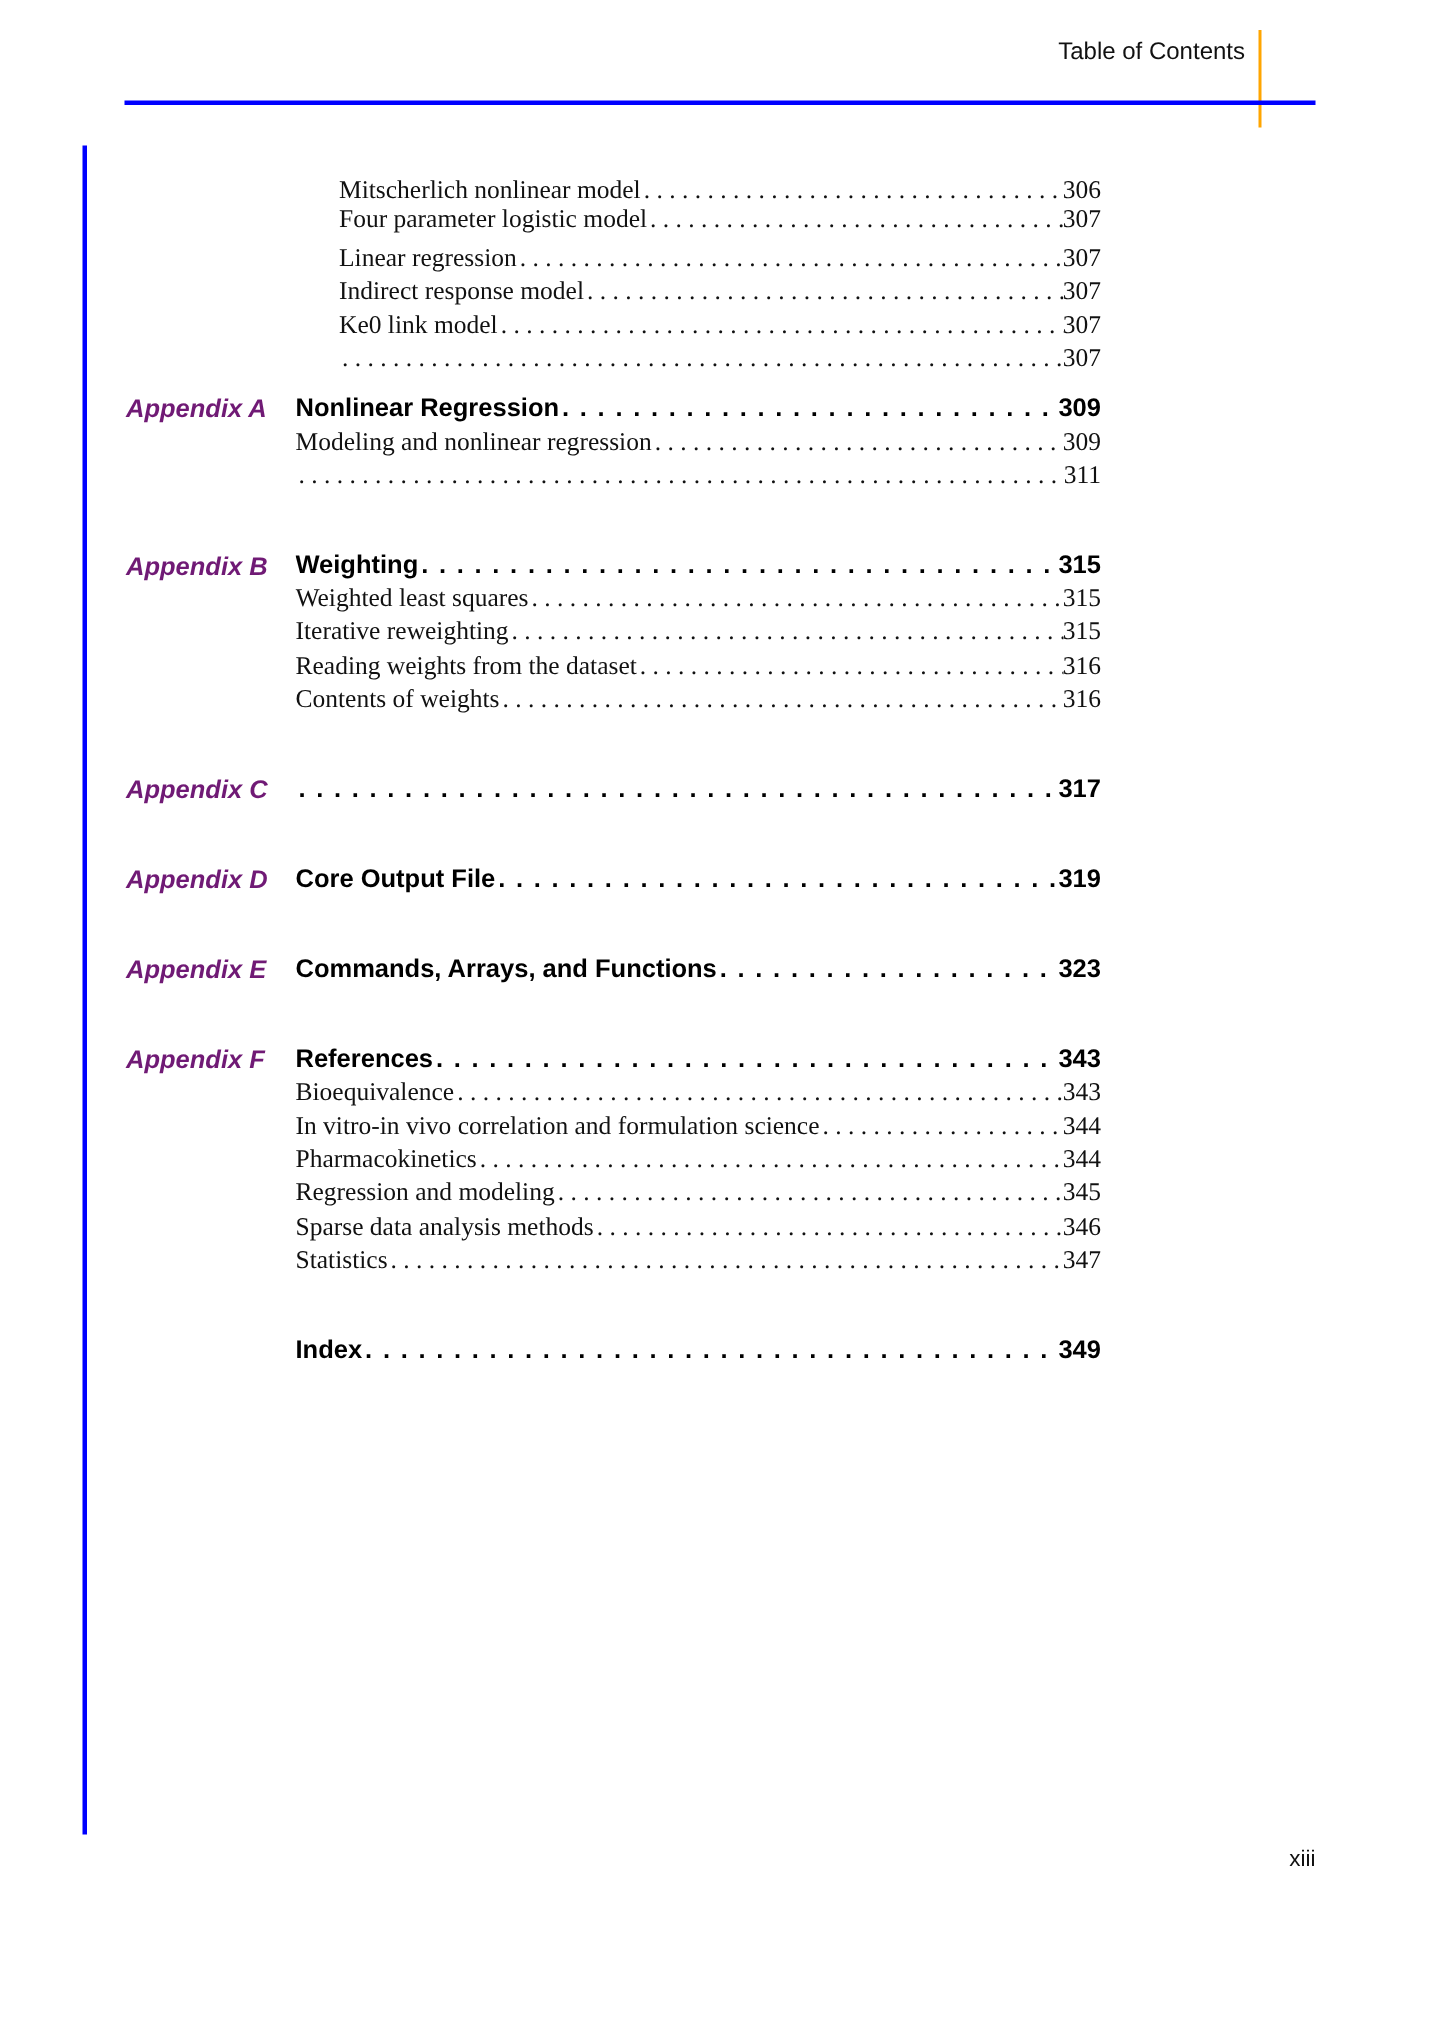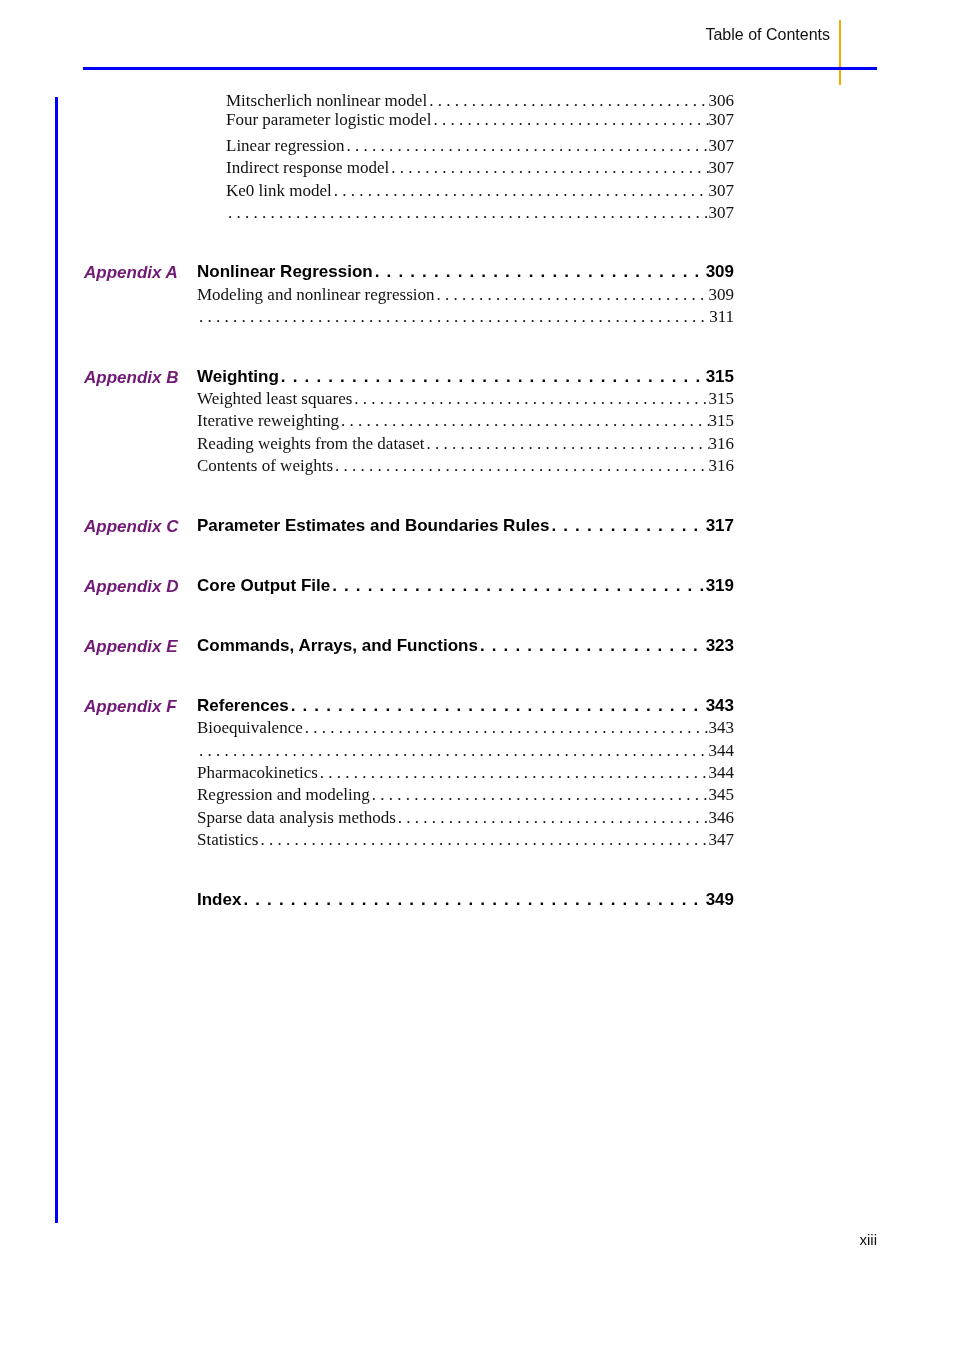--- a/index.html
+++ b/index.html
@@ -11,21 +11,21 @@
   .rule-top { position: absolute; left: 83px; top: 67px; width: 794px; height: 3px; background: #0000ff; }
   .rule-orange { position: absolute; left: 839px; top: 20px; width: 2px; height: 65px; background: #ffa500; }
   .rule-left { position: absolute; left: 55px; top: 97px; width: 3px; height: 1126px; background: #0000ff; }
   .page-num {
     position: absolute; left: 820px; top: 1231px; width: 57px; text-align: right;
     font-family: "Liberation Sans", sans-serif; font-size: 15px; color: #111;
   }
 
   .row { position: absolute; display: flex; align-items: baseline; white-space: nowrap; overflow: hidden; }
   .sub { left: 197px; width: 537px; font-family: "Liberation Serif", serif; font-size: 17px; color: #111; height: 22px; }
-  .sub.indent { left: 226px; width: 508px; }
+  .sub.indent { left: 226px; width: 508px; margin-top: 26px; }
   .main { left: 197px; width: 537px; font-family: "Liberation Sans", sans-serif; font-weight: bold; font-size: 17px; color: #000; height: 24px; }
   .row .label { flex: 0 0 auto; }
   .row .leader { flex: 1 1 auto; overflow: hidden; letter-spacing: 3.2px; padding: 0 2px; }
   .row .leader::before { content: ". . . . . . . . . . . . . . . . . . . . . . . . . . . . . . . . . . . . . . . . . . . . . . . . . . . . . . . . . . . . . . . . . . . . . . . . . . . . . . . . . . . . . . . . . . . . . . . . . . . ."; letter-spacing: 0; }
   .main .leader::before { letter-spacing: 1.2px; }
   .row .pg { flex: 0 0 auto; }
   .appx {
     position: absolute; left: 84px; font-family: "Liberation Sans", sans-serif;
     font-style: italic; font-weight: bold; font-size: 17px; color: #701a75;
   }
@@ -106,21 +106,20 @@
     <span class="pg">316</span>
 </div>
 <div class="row sub" style="top:456px">
   <span class="label">Contents of weights</span>
     <span class="leader"></span>
     <span class="pg">316</span>
 </div>
 
 <div class="appx" style="top:517px">Appendix C</div>
 <div class="row main" style="top:516px">
-  <span class="label">Parameter Estimates and Boundaries Rules</span>
     <span class="leader"></span>
     <span class="pg">317</span>
 </div>
 
 <div class="appx" style="top:577px">Appendix D</div>
 <div class="row main" style="top:576px">
   <span class="label">Core Output File</span>
     <span class="leader"></span>
     <span class="pg">319</span>
 </div>
@@ -137,20 +136,21 @@
   <span class="label">References</span>
     <span class="leader"></span>
     <span class="pg">343</span>
 </div>
 <div class="row sub" style="top:718px">
   <span class="label">Bioequivalence</span>
     <span class="leader"></span>
     <span class="pg">343</span>
 </div>
 <div class="row sub" style="top:741px">
+  <span class="label">In vitro-in vivo correlation and formulation science</span>
     <span class="leader"></span>
     <span class="pg">344</span>
 </div>
 <div class="row sub" style="top:763px">
   <span class="label">Pharmacokinetics</span>
     <span class="leader"></span>
     <span class="pg">344</span>
 </div>
 <div class="row sub" style="top:785px">
   <span class="label">Regression and modeling</span>

